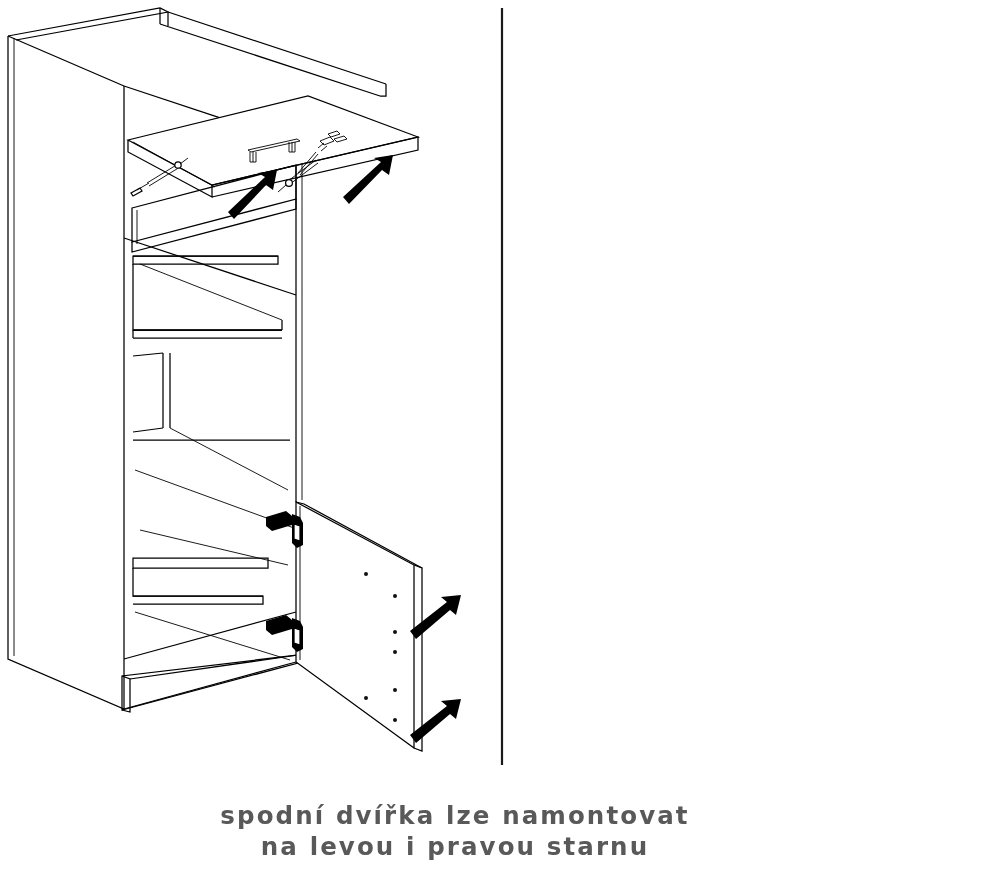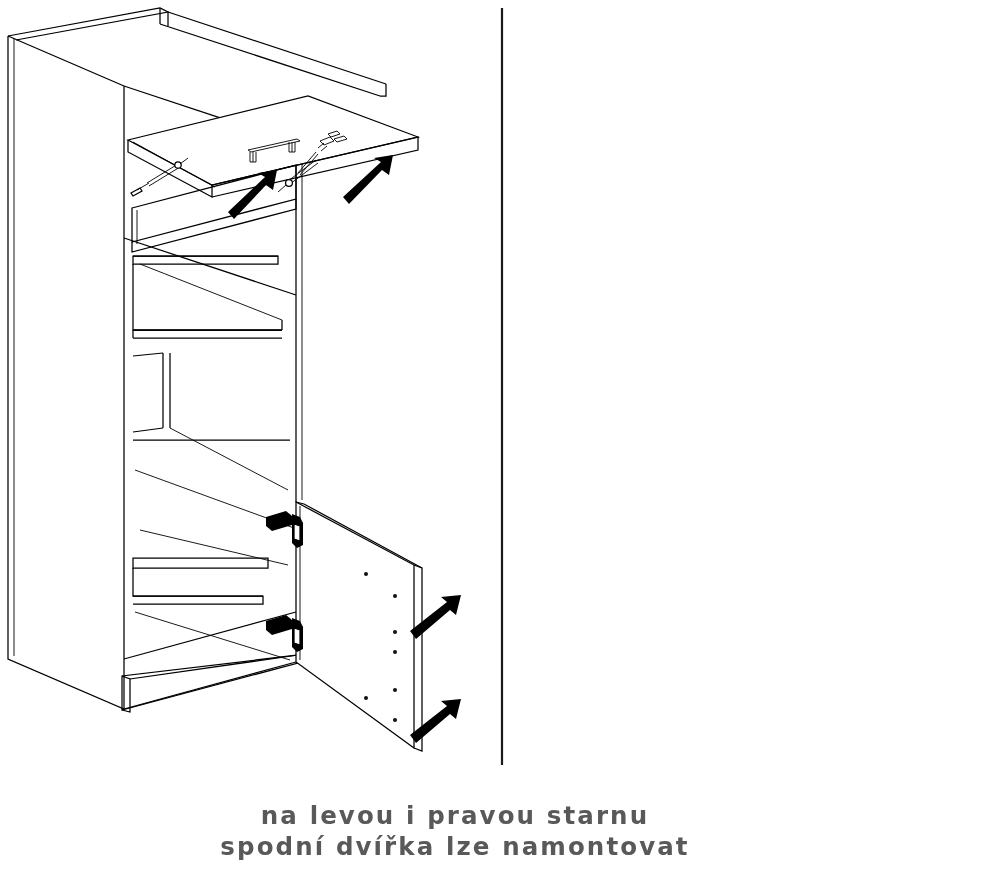--- a/index.html
+++ b/index.html
@@ -371,17 +371,17 @@
       </g>
       <g>
         <path class="fill-b" d="M410 735 L447 706 L441 701 L461 699 L456 719 L450 714 L416 743 Z"></path>
       </g>
     </g>
 
   </svg>
   </div>
 
   <div class="caption-block">
+    <span class="caption-line">spodní dvířka lze namontovat</span>
     <span class="caption-line">na levou i pravou starnu</span>
-    <span class="caption-line">spodní dvířka lze namontovat</span>
   </div>
 
 </div>
 
 </body></html>

